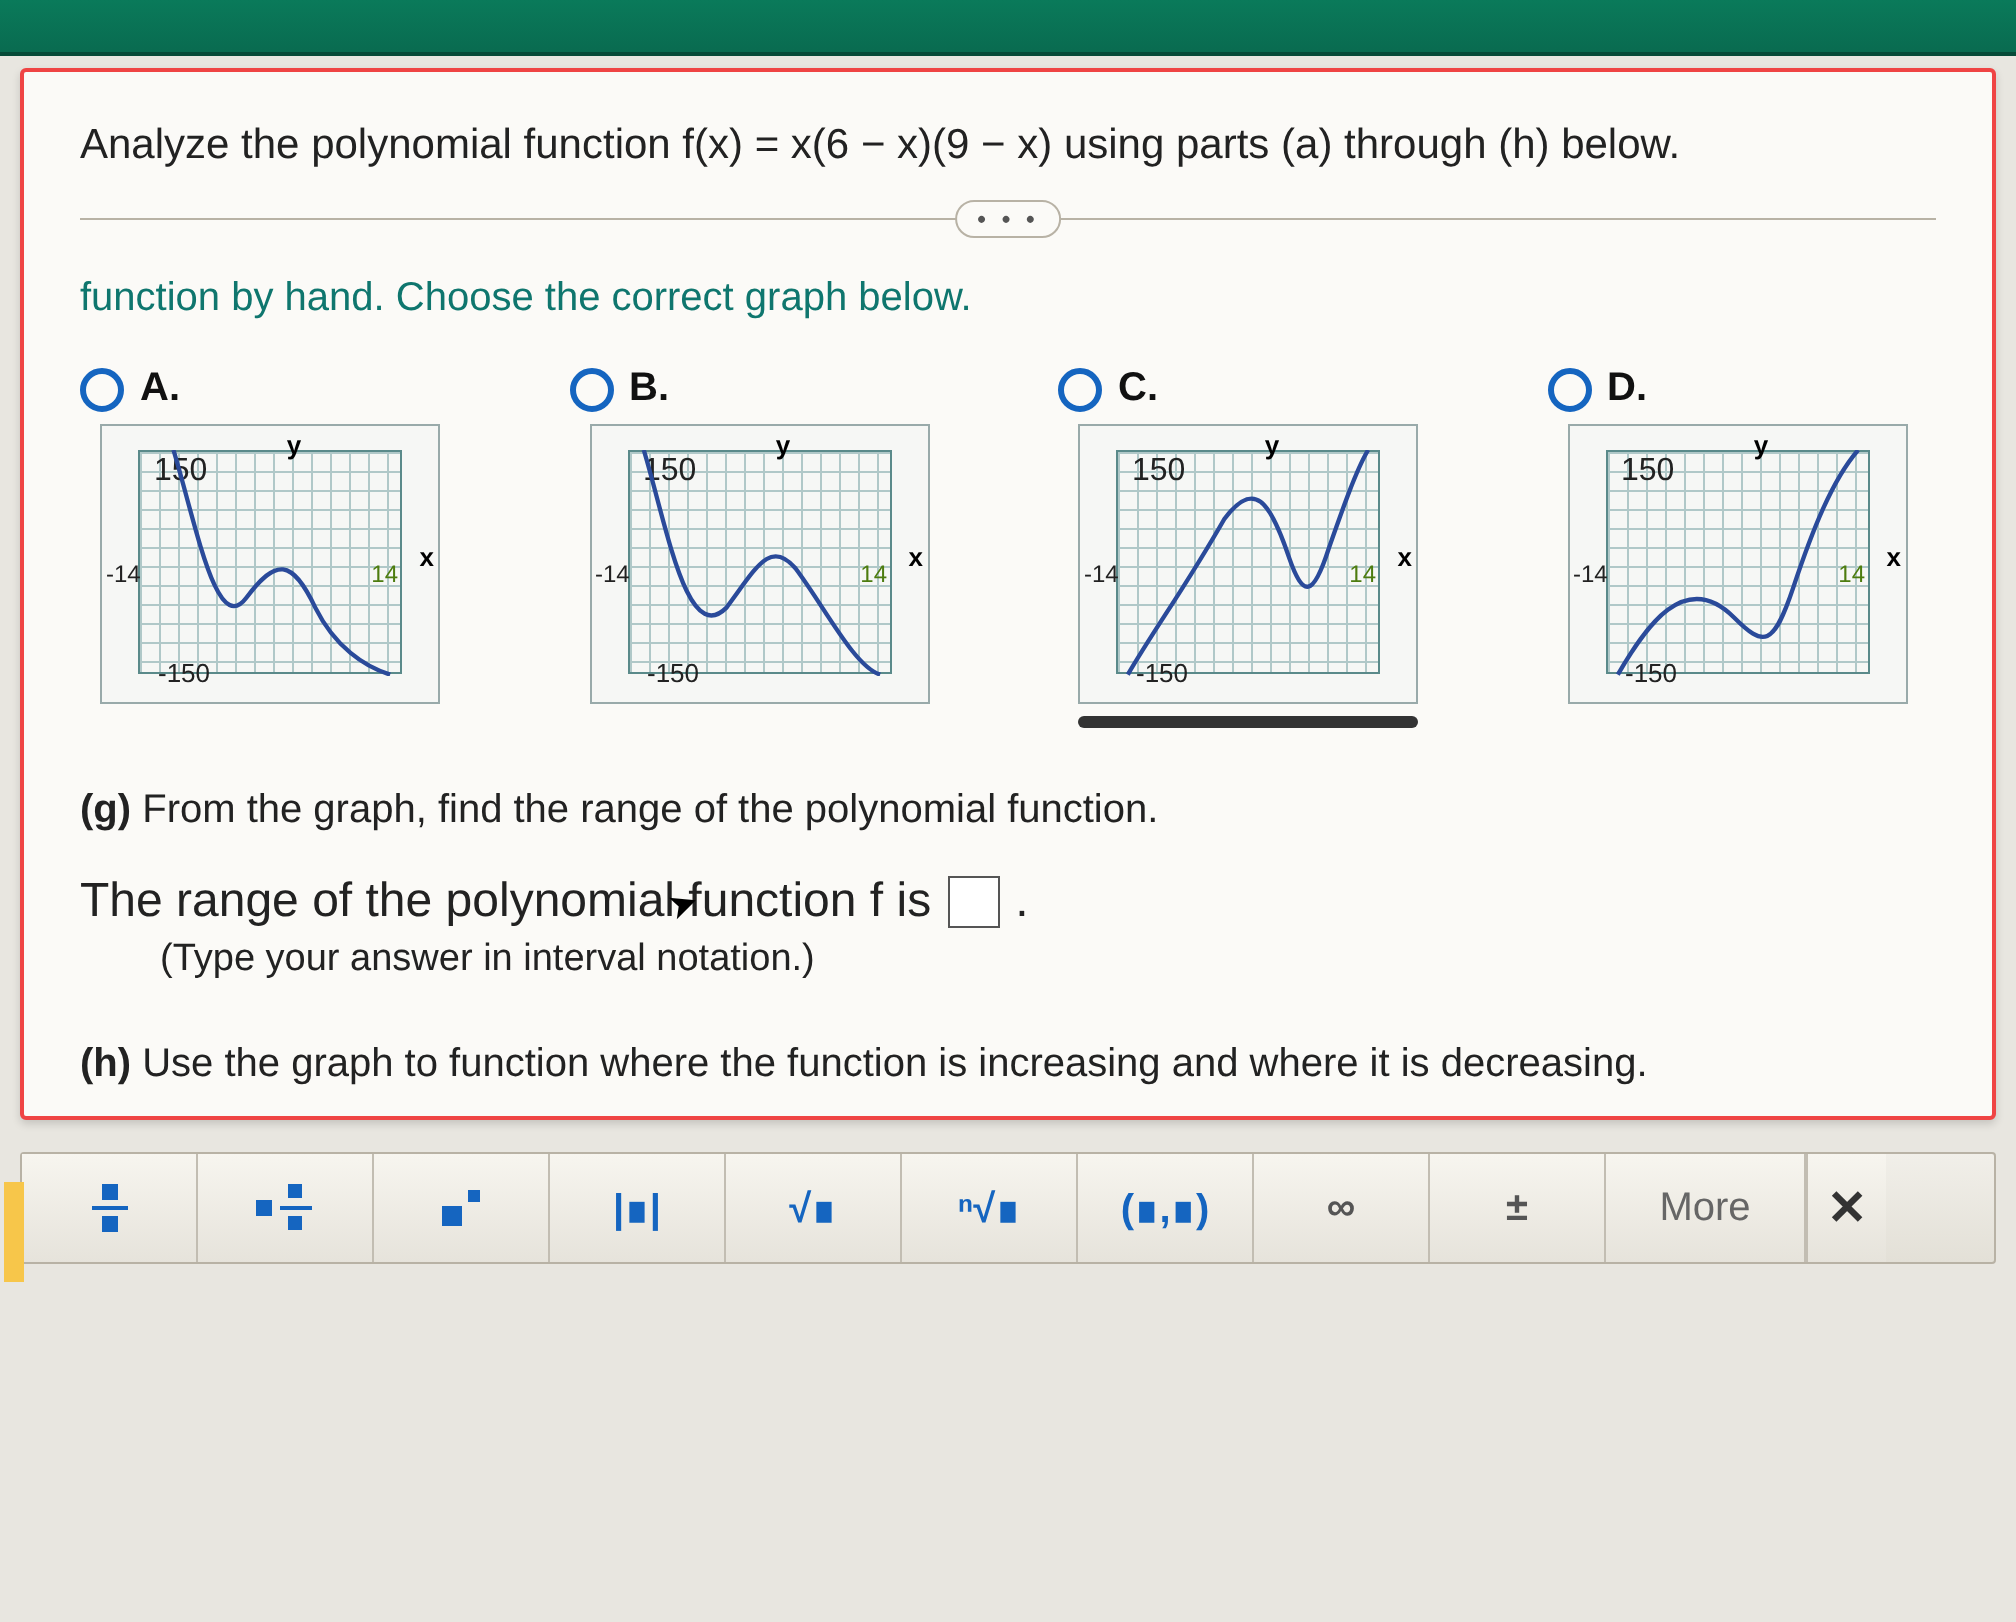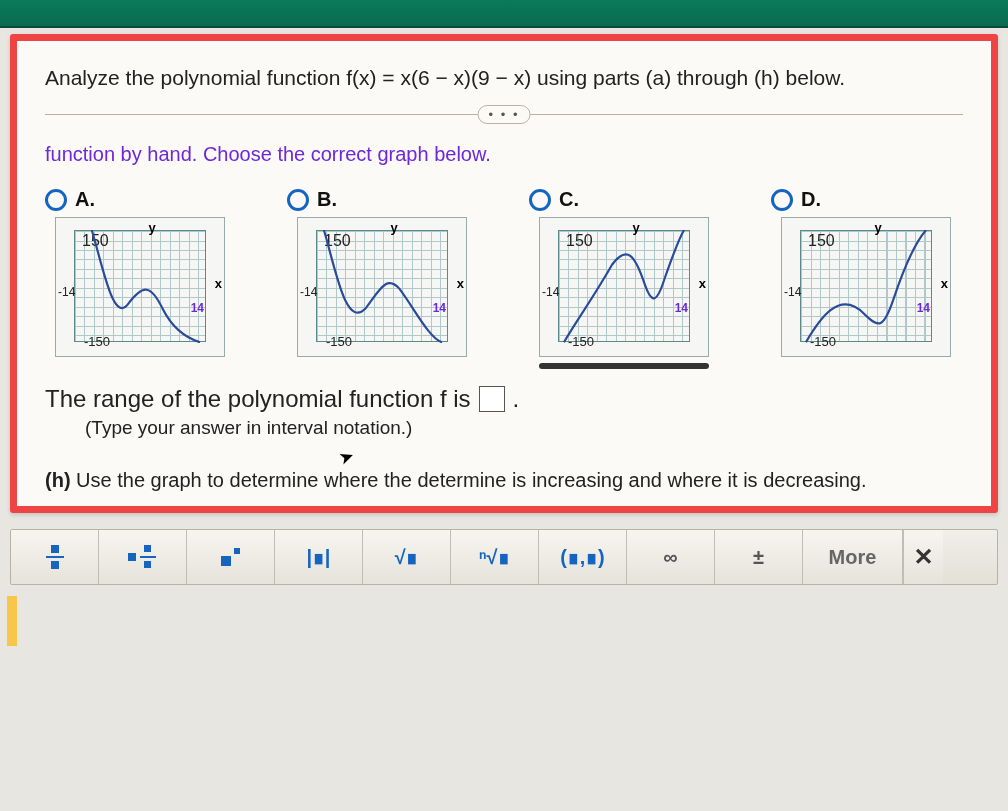--- a/index.html
+++ b/index.html
@@ -11,41 +11,41 @@
     overflow: hidden;
   }
   .topbar {
     height: 28px;
     background: linear-gradient(#0a7a5a,#096b50);
     border-bottom: 2px solid #064a38;
   }
   .main-card {
     margin: 6px 10px 0 10px;
     background: #fbfaf7;
-    border: 7px solid #ef4444;
+    border: 2px solid #ef4444;
     border-radius: 3px;
     padding: 22px 28px 10px 28px;
     box-shadow: 0 2px 4px rgba(0,0,0,0.15);
     position: relative;
   }
   .prompt-text {
     font-size: 21px;
     color: #222;
     line-height: 1.4;
     margin-bottom: 22px;
   }
   .hr-wrap { position: relative; margin-bottom: 28px; }
   .hr-line { border: none; border-top: 1px solid #b8b2a5; }
   .hr-pill {
     position: absolute; left: 50%; top: -9px; transform: translateX(-50%);
     background: #fbfaf7; border: 1px solid #b8b2a5; border-radius: 10px;
     padding: 1px 10px; font-size: 13px; color: #555; letter-spacing: 2px;
     cursor: pointer;
   }
-  .sub-prompt { font-size: 20px; color: #6d28d9; margin-bottom: 22px; }
+  .sub-prompt { font-size: 20px; color: #0f766e; margin-bottom: 22px; }
   .choices-row { display: flex; gap: 50px; margin-bottom: 8px; }
   .choice-cell { flex: 1; }
   .choice-head { display: flex; align-items: center; gap: 8px; margin-bottom: 6px; }
   .radio {
     width: 22px; height: 22px; border: 3px solid #1565c0; border-radius: 50%;
     display: inline-block; cursor: pointer;
   }
   .choice-label { font-size: 20px; font-weight: bold; color: #111; }
   .graph-box {
     position: relative; width: 170px; height: 140px; background: #f6f7f5;
@@ -56,21 +56,21 @@
     background-image:
       repeating-linear-gradient(to right, #b0c8c8 0 1px, transparent 1px 9.5px),
       repeating-linear-gradient(to bottom, #b0c8c8 0 1px, transparent 1px 9.5px);
     border: 1px solid #5a8a8a;
   }
   .lbl-y { position:absolute; top:2px; left:55%; font-size:13px; font-weight:bold;}
   .lbl-x { position:absolute; right:2px; top:42%; font-size:13px; font-weight:bold;}
   .lbl-top { position:absolute; top:14px; left:26px; font-size:16px; font-weight:normal; color:#222;}
   .lbl-bot { position:absolute; bottom:7px; left:28px; font-size:13px; font-weight:normal; color:#222;}
   .lbl-left { position:absolute; top:48%; left:2px; font-size:12px; font-weight:normal; color:#222;}
-  .lbl-right { position:absolute; top:48%; right:20px; font-size:12px; font-weight:bold; color:#6d28d9;margin-top:16px;}
+  .lbl-right { position:absolute; top:48%; right:20px; font-size:12px; font-weight:normal; color:#4d7c0f;}
   .curve { position:absolute; inset:12px 18px 14px 18px; pointer-events:none; }
   .curve path { stroke:#2a4a9a; stroke-width:2.2; fill:none; }
   .current-bar { width: 170px; height:6px; background:#333; border-radius:3px; margin: 6px 0 0 10px;}
   .cursor-arrow { position:absolute; left:322px; top:405px; font-size:18px; color:#000; transform: rotate(-20deg);}
   .q-text { font-size: 20px; color:#222; line-height:1.55; margin-top: 26px;}
   .q-text .part { font-weight: bold; }
   .answer-line { font-size: 24px; color:#222; margin-top: 16px; display:flex; align-items:center; flex-wrap:wrap; gap:4px;}
   .blank-box { display:inline-block; width:26px; height:26px; border:1px solid #555; background:#fff; margin: 0 4px; }
   .hint { font-size: 19px; color:#222; margin-top:4px;margin-left:40px;}
   
@@ -84,21 +84,21 @@
   .tool-btn {
     flex: 0 0 auto; width: 88px;
     display:flex; align-items:center; justify-content:center;
     border-right: 1px solid #c2bdb2;
     font-size: 20px; color: #1565c0; font-weight: bold;
     cursor: pointer;
     background: linear-gradient(#f7f5ef,#e6e3db);
   }
   .tool-btn.gray { color:#555; }
   .tool-btn:last-of-type { border-right:none; }
-  .tool-btn.more { color:#666; font-weight:bold; width:100px;}
+  .tool-btn.more { color:#666; font-weight:normal; width:100px;}
   .tool-close {
     width: 40px; display:flex; align-items:center; justify-content:center;
     color:#333; font-size: 24px; font-weight: bold; cursor:pointer;
     background: linear-gradient(#f7f5ef,#e6e3db);
     border-left:1px solid #c2bdb2;
   }
   .side-highlight {
     position: absolute; left: -10px; top: 555px; width: 10px; height: 50px;
     background: #f7c64a;
   }
@@ -196,30 +196,33 @@
         <svg class="curve" viewBox="0 0 134 114" preserveAspectRatio="none">
           <path d="M 6 114 C 20 90, 40 60, 65 85 C 80 100, 85 100, 95 70 C 105 40, 115 15, 128 0"></path>
         </svg>
       </div>
     </div>
 
   </div>
 
   <span class="cursor-arrow">➤</span>
 
+  <p class="q-text">
+    <span class="part">(g)</span><span> From the graph, find the range of the polynomial function.</span>
+  </p>
 
   <div class="answer-line">
     <span>The range of the polynomial function f is </span>
     <span class="blank-box"></span>
     <span>.</span>
   </div>
   <p class="hint">(Type your answer in interval notation.)</p>
 
   <p class="q-text">
-    <span class="part">(h)</span><span> Use the graph to determine where the determine is increasing and where it is decreasing.</span>
+    <span class="part">(h)</span><span> Use the graph to function where the function is increasing and where it is decreasing.</span>
   </p>
 </div>
 
 <div class="toolbar-wrap">
   <div class="tool-btn">
     <svg width="26" height="30">
         <rect x="9" y="3" width="8" height="8" fill="#1565c0"></rect>
         <line x1="4" y1="15" x2="22" y2="15" stroke="#1565c0" stroke-width="2"></line>
         <rect x="9" y="19" width="8" height="8" fill="#1565c0"></rect>
       </svg>

